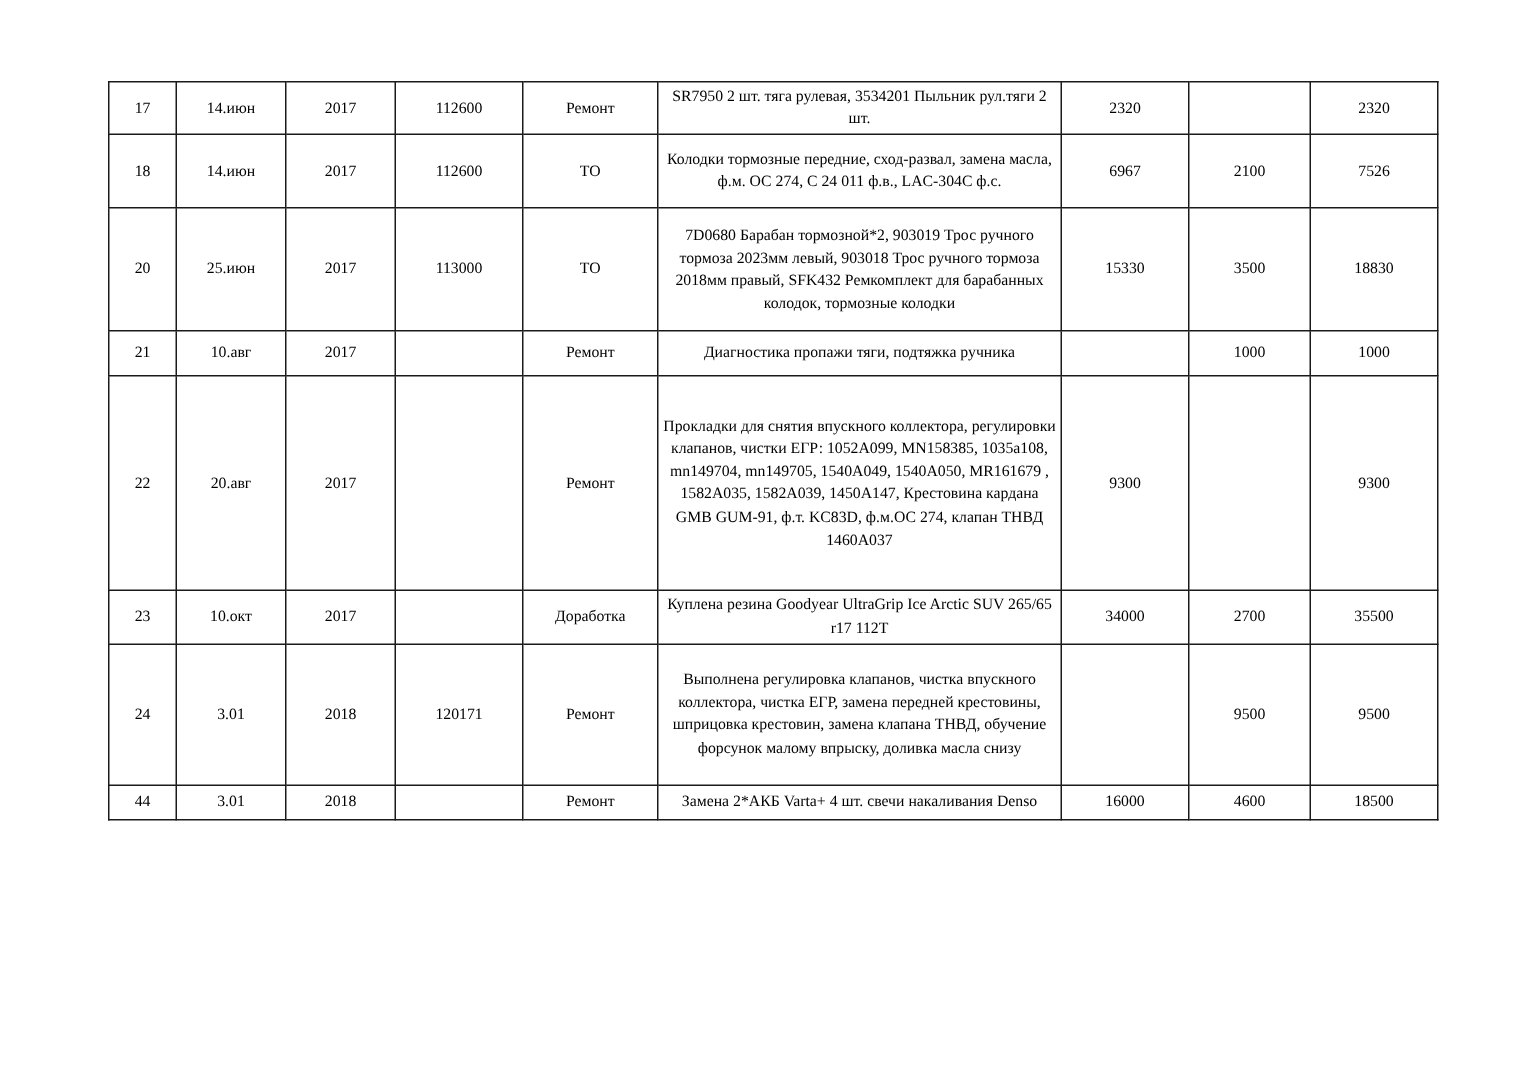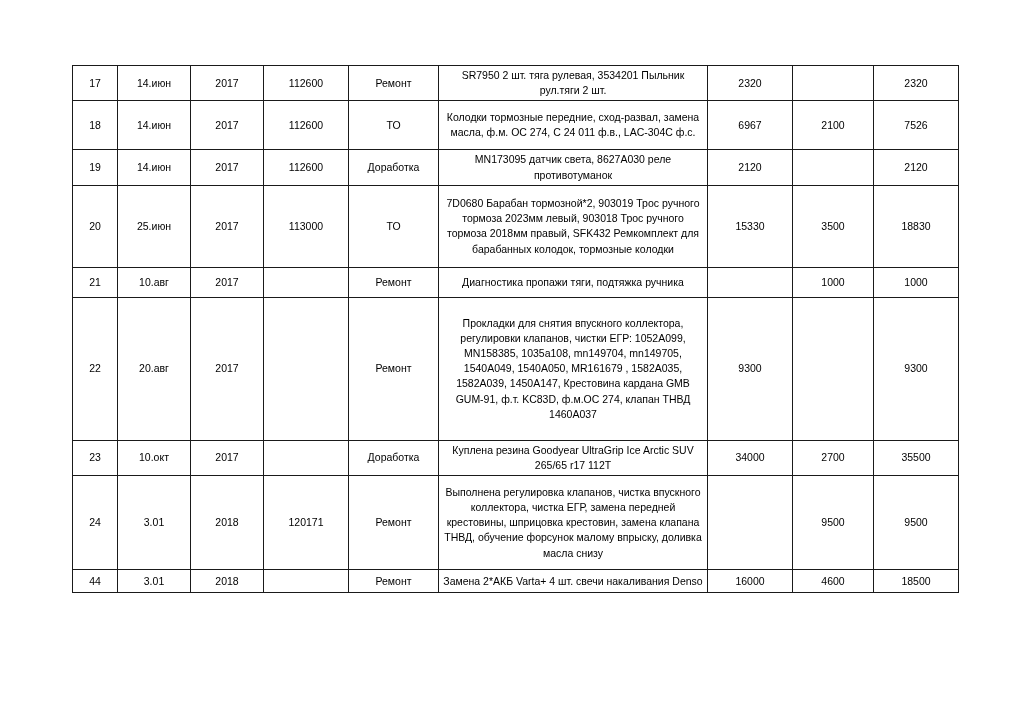--- a/index.html
+++ b/index.html
@@ -16,22 +16,23 @@
   }
   .page {
     position: relative;
     width: 1024px;
     height: 724px;
     background: #ffffff;
   }
   .table-wrap {
     position: absolute;
     left: 72px;
-    top: 65px;
+    top: 54px;
     width: 886px;
+    font-family: Liberation Serif, serif;
   }
   table.maint {
     border-collapse: collapse;
     table-layout: fixed;
     width: 886px;
     font-size: 10.5px;
     line-height: 1.45;
   }
   table.maint td {
     border: 1px solid #1a1a1a;
@@ -95,31 +96,20 @@
           <td>14.июн</td>
           <td>2017</td>
           <td>112600</td>
           <td>ТО</td>
           <td class="desc">Колодки тормозные передние, сход-развал, замена масла, ф.м. ОС 274, С 24 011 ф.в.,  LAC-304С  ф.с.</td>
           <td>6967</td>
           <td>2100</td>
           <td>7526</td>
         </tr>
 
-        <tr style="height:29px">
-          <td>19</td>
-          <td>14.июн</td>
-          <td>2017</td>
-          <td>112600</td>
-          <td>Доработка</td>
-          <td class="desc">MN173095 датчик света, 8627A030 реле противотуманок</td>
-          <td>2120</td>
-          <td></td>
-          <td>2120</td>
-        </tr>
 
         <tr style="height:82px">
           <td>20</td>
           <td>25.июн</td>
           <td>2017</td>
           <td>113000</td>
           <td>ТО</td>
           <td class="desc">7D0680 Барабан тормозной*2, 903019 Трос ручного тормоза 2023мм левый, 903018 Трос ручного тормоза 2018мм правый, SFK432 Ремкомплект для барабанных колодок, тормозные колодки</td>
           <td>15330</td>
           <td>3500</td>

